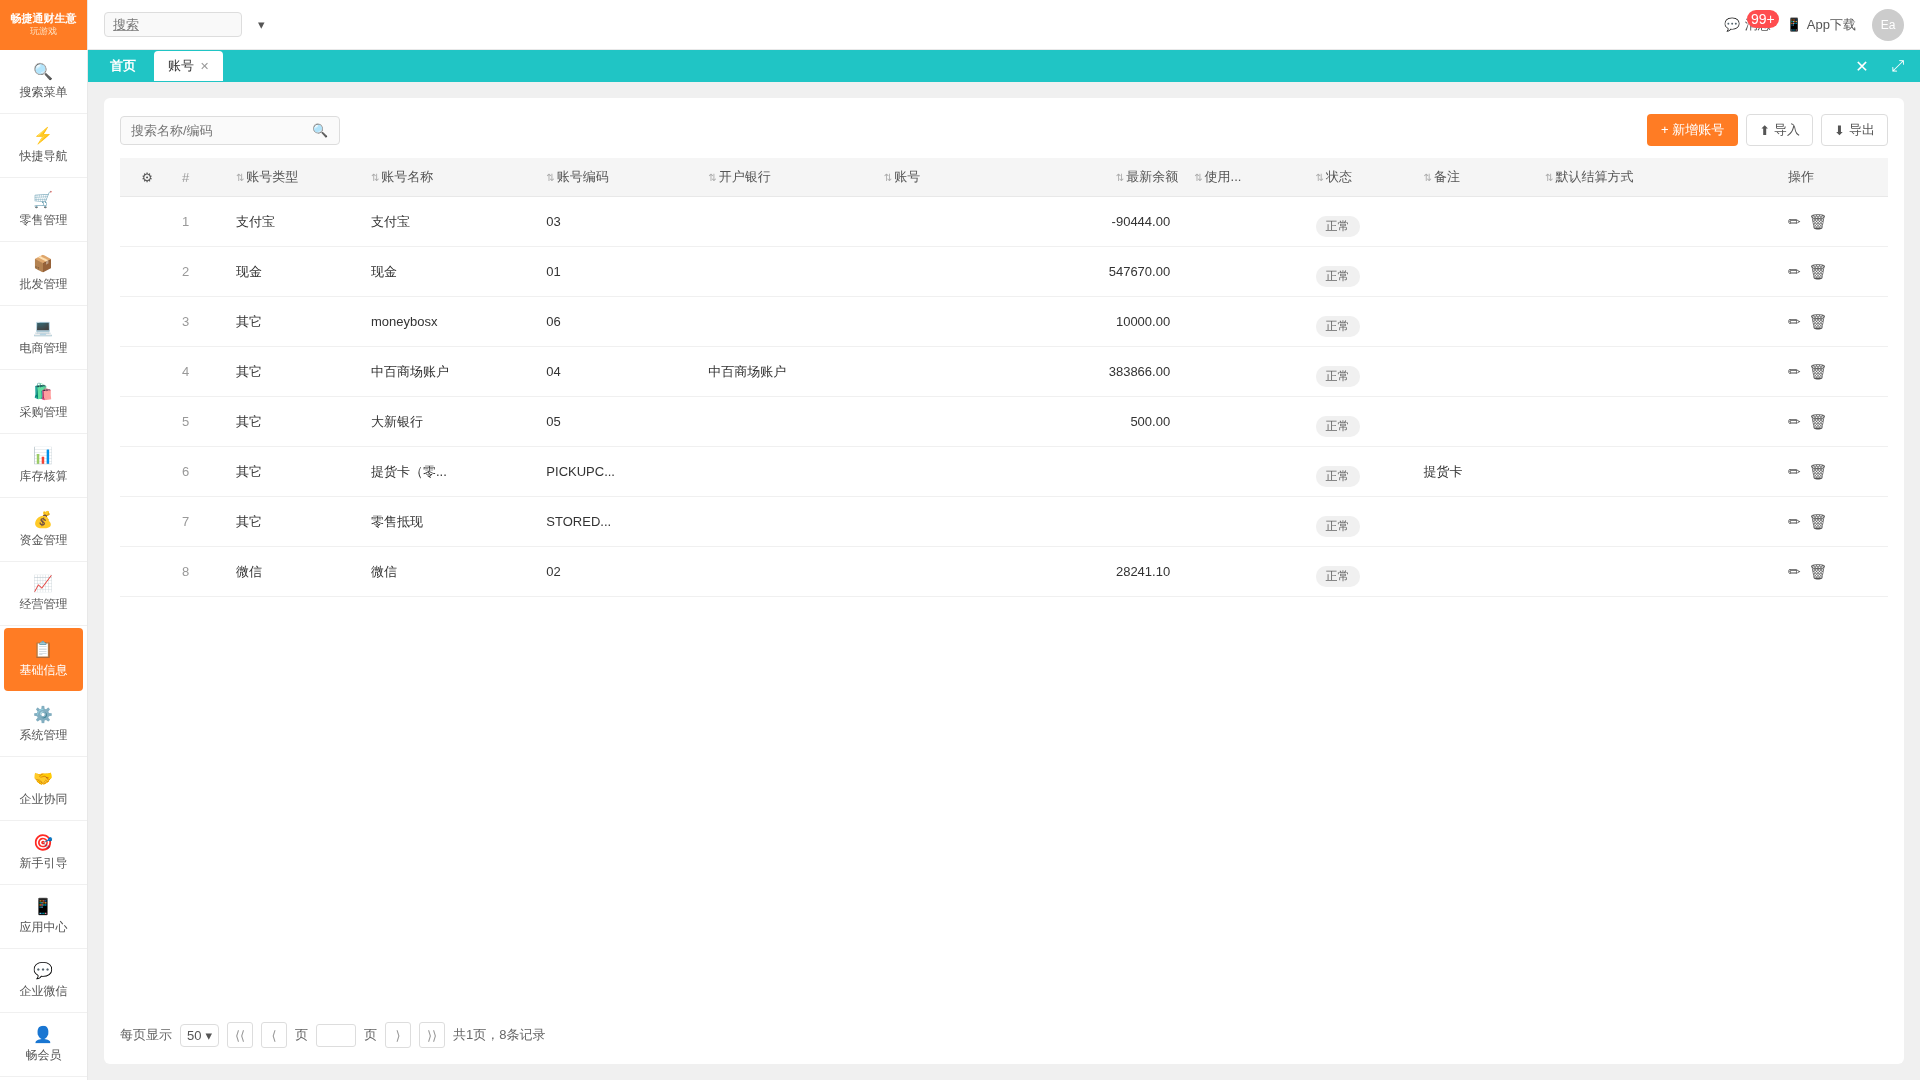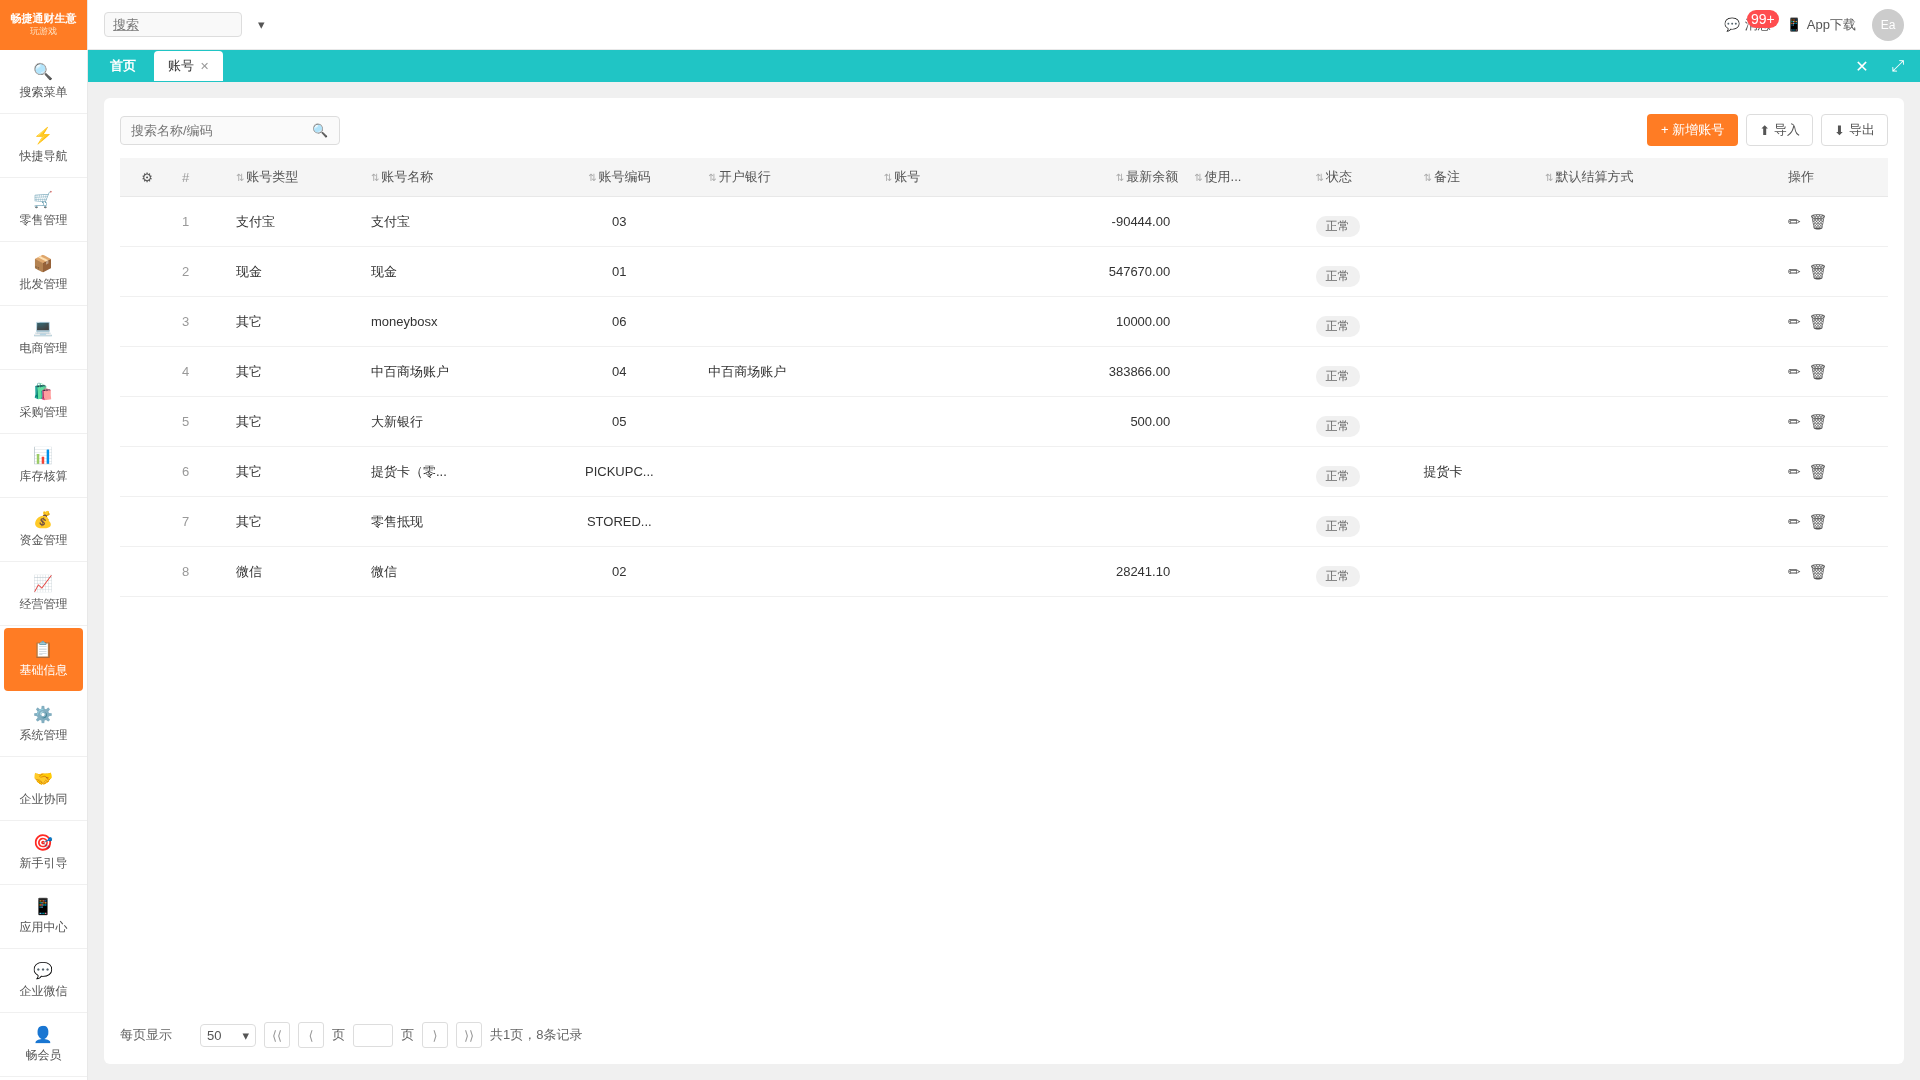--- a/index.html
+++ b/index.html
@@ -329,22 +329,21 @@
     .pagination-label { color: #666; }
     .page-size-select {
       border: 1px solid #ddd;
       border-radius: 4px;
       padding: 3px 6px;
       font-size: 13px;
       background: #fff;
       cursor: pointer;
       display: flex;
       align-items: center;
-      gap: 21px;
-      margin-left: 20px;
+      gap: 4px;
     }
     .page-nav-btn {
       width: 26px;
       height: 26px;
       display: flex;
       align-items: center;
       justify-content: center;
       border: 1px solid #ddd;
       border-radius: 3px;
       cursor: pointer;
@@ -358,21 +357,21 @@
       border: 1px solid #ddd;
       border-radius: 3px;
       padding: 3px;
       font-size: 13px;
     }
     .page-total { color: #666; }
 
     .col-num { width: 40px; color: #999; }
     .col-type { width: 100px; }
     .col-name { width: 130px; }
-    .col-code { width: 120px; text-align: center; }
+    .col-code { width: 120px; }
     .col-bank { width: 130px; }
     .col-account { width: 110px; margin-left: 45px; }
     .col-balance { width: 120px; text-align: right; }
     .col-use { width: 90px; }
     .col-status { width: 80px; }
     .col-remark { width: 90px; }
     .col-settle { width: 180px; }
     .col-op { width: 80px; }
 
     td.col-balance { text-align: right; padding-right: 16px; }

